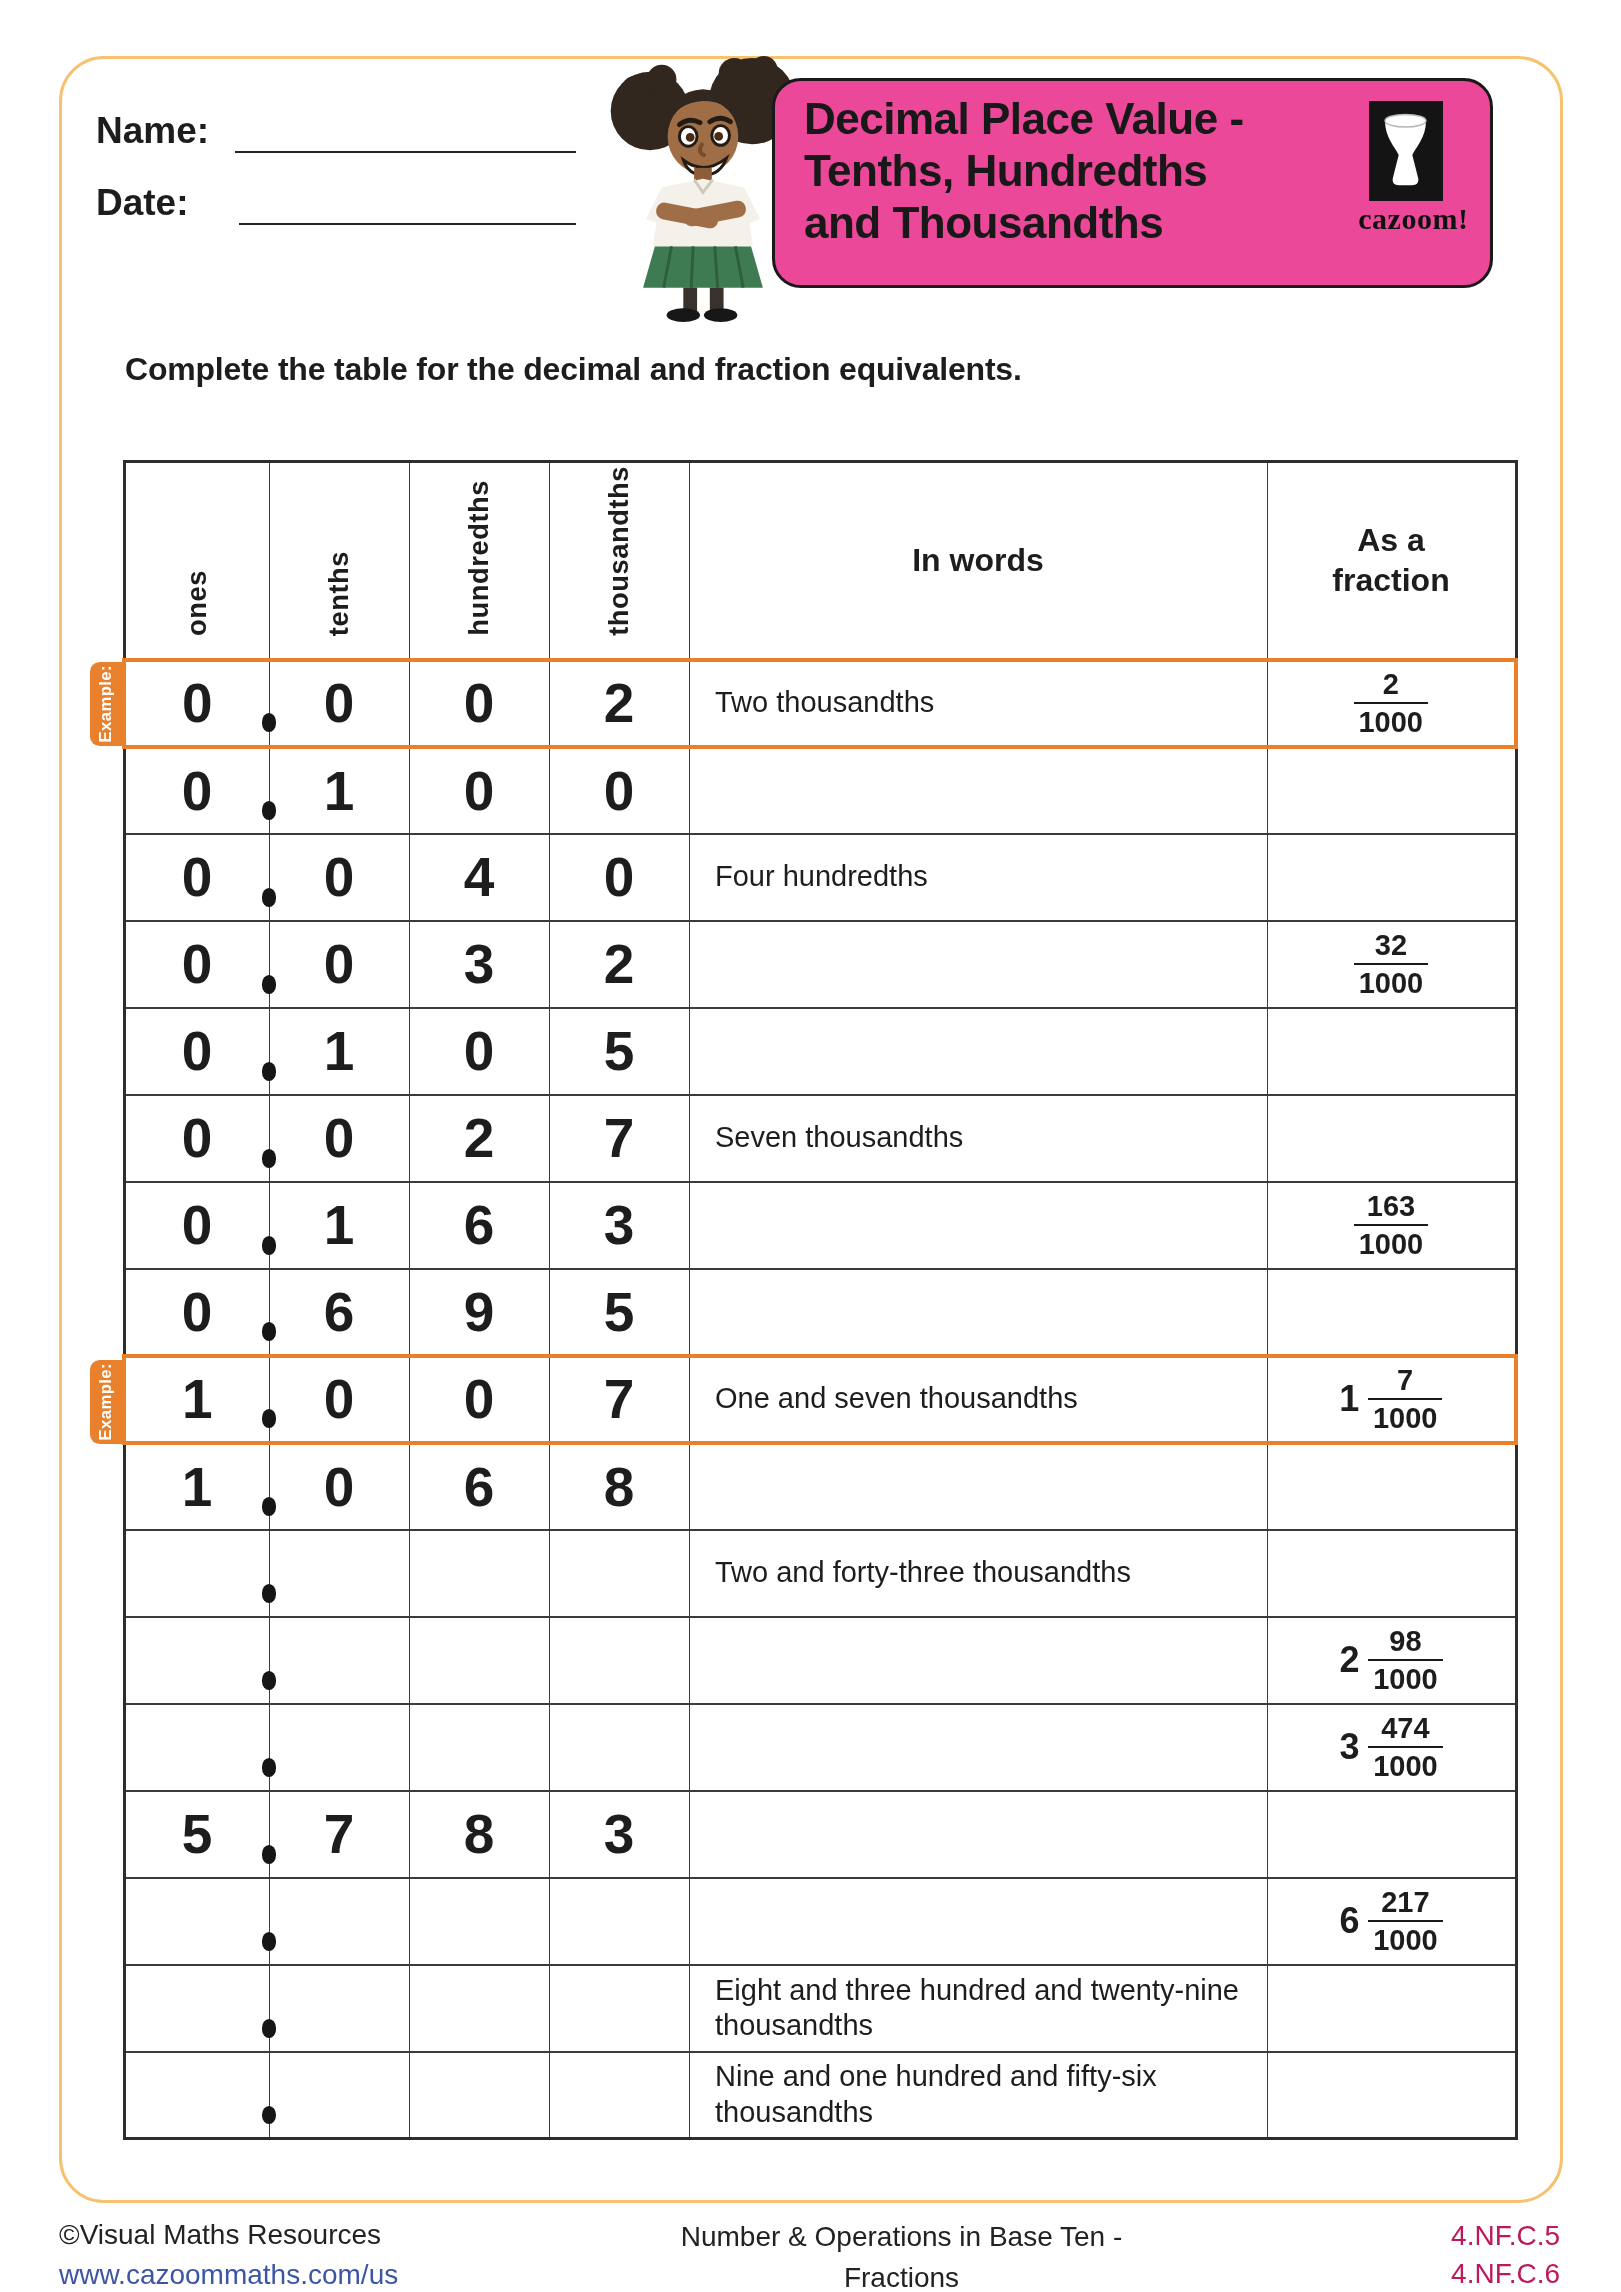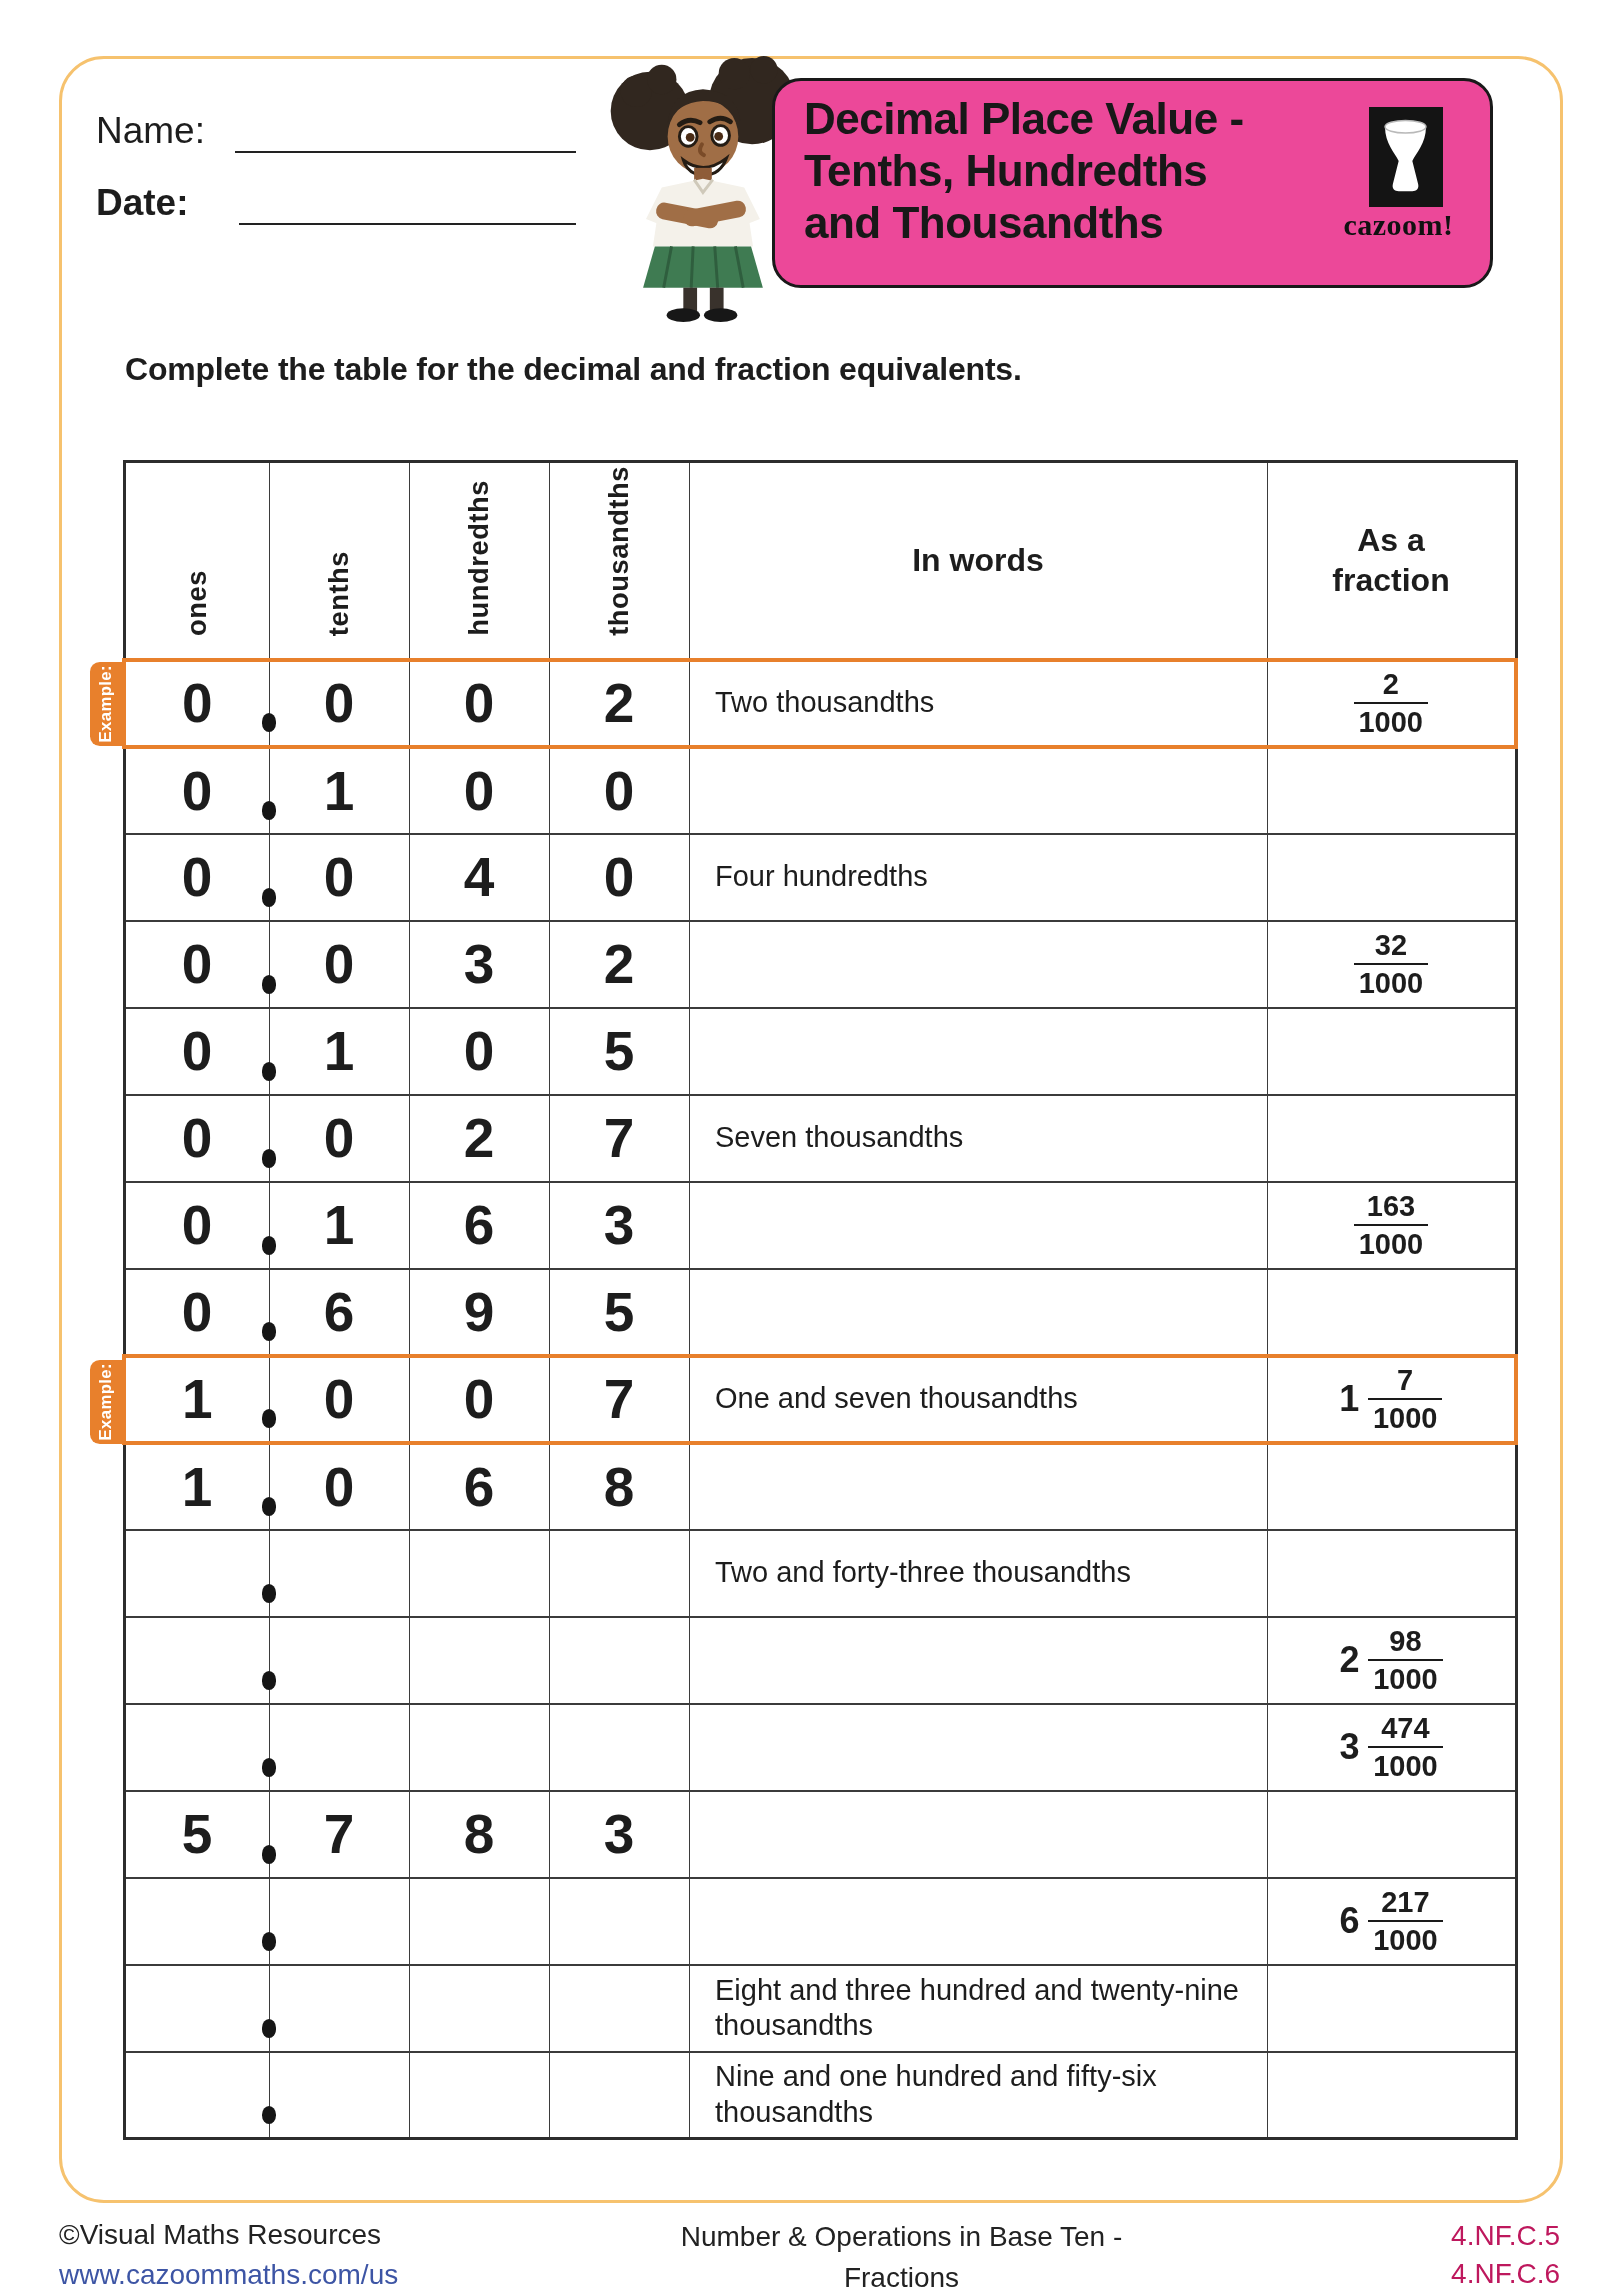--- a/index.html
+++ b/index.html
@@ -14,37 +14,37 @@
   body{
     width:1621px;height:2293px;background:#ffffff;
     font-family:"Liberation Sans", sans-serif;color:var(--ink);
     position:relative;overflow:hidden;
   }
   .page-border{
     position:absolute;left:59px;top:56px;width:1504px;height:2147px;
     border:3.9px solid var(--amber);border-radius:45px;background:transparent;
   }
   
-  .name-label{position:absolute;left:96px;top:110px;font-size:37px;font-weight:normal;text-align:right;}
+  .name-label{position:absolute;left:96px;top:110px;font-size:37px;font-weight:bold;text-align:right;}
   .date-label{position:absolute;left:96px;top:182px;font-size:37px;font-weight:bold;}
   .name-line{position:absolute;left:235px;top:151px;width:341px;border-bottom:2.9px solid #222;}
   .date-line{position:absolute;left:239px;top:223px;width:337px;border-bottom:2.9px solid #222;}
   
   .girl{position:absolute;left:593px;top:51px;width:216px;height:272px;}
   
   .title-box{
     position:absolute;left:772px;top:78px;width:721px;height:210px;
     background:#ec4899;border:3.9px solid #191919;border-radius:29px;
   }
   .title-text{
     position:absolute;left:29px;top:11.8px;font-size:44px;font-weight:bold;
     line-height:1.18;letter-spacing:-0.5px;color:#181818;
   }
   .title-text span{display:block;}
-  .logo{position:absolute;right:21.6px;top:26px;width:125px;text-align:left;}
+  .logo{position:absolute;right:21.6px;top:20px;width:125px;text-align:right;}
   .logo-mark{margin:0 auto;width:74px;height:100px;background:#141414;display:flex;align-items:center;justify-content:center;}
   .logo-text{font-family:"Liberation Serif", serif;font-weight:bold;font-size:30px;color:#111;margin-top:1px;letter-spacing:0.5px;}
   
   .instruction{position:absolute;left:125px;top:351px;font-size:32px;font-weight:bold;letter-spacing:-0.2px;}
   
   .table-wrap{position:absolute;left:122px;top:460px;width:1393px;}
   table{border-collapse:collapse;table-layout:fixed;width:1393px;background:#fff;border:3.4px solid #2d2d2d;}
   th,td{border:1.5px solid var(--line);border-top-width:2.9px;border-bottom-width:2.9px;padding:0;}
   thead tr{height:198px;}
   tbody tr{height:87px;}

